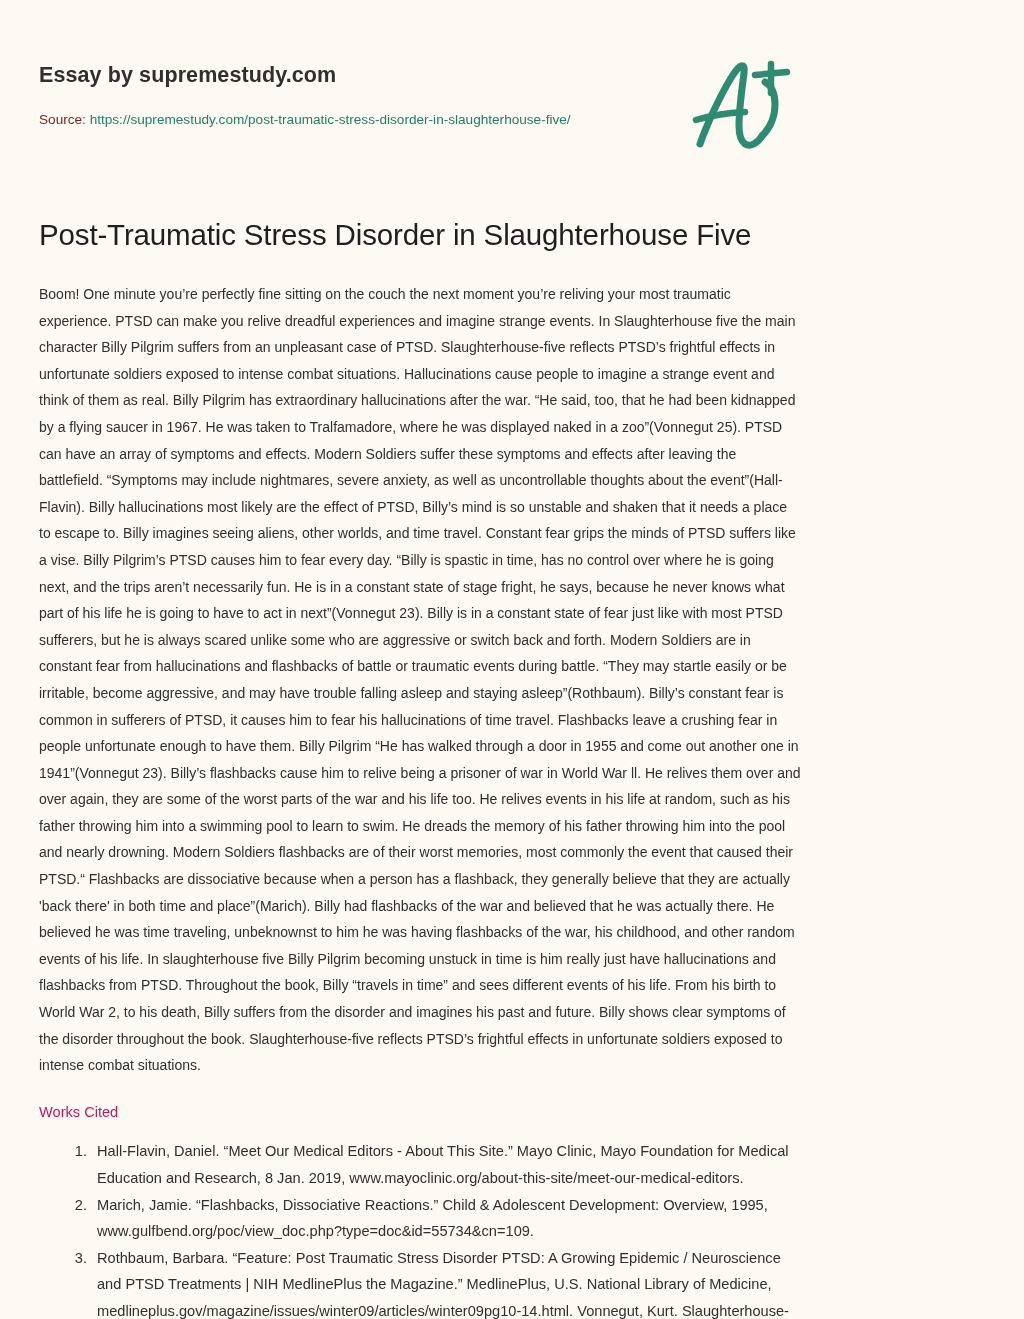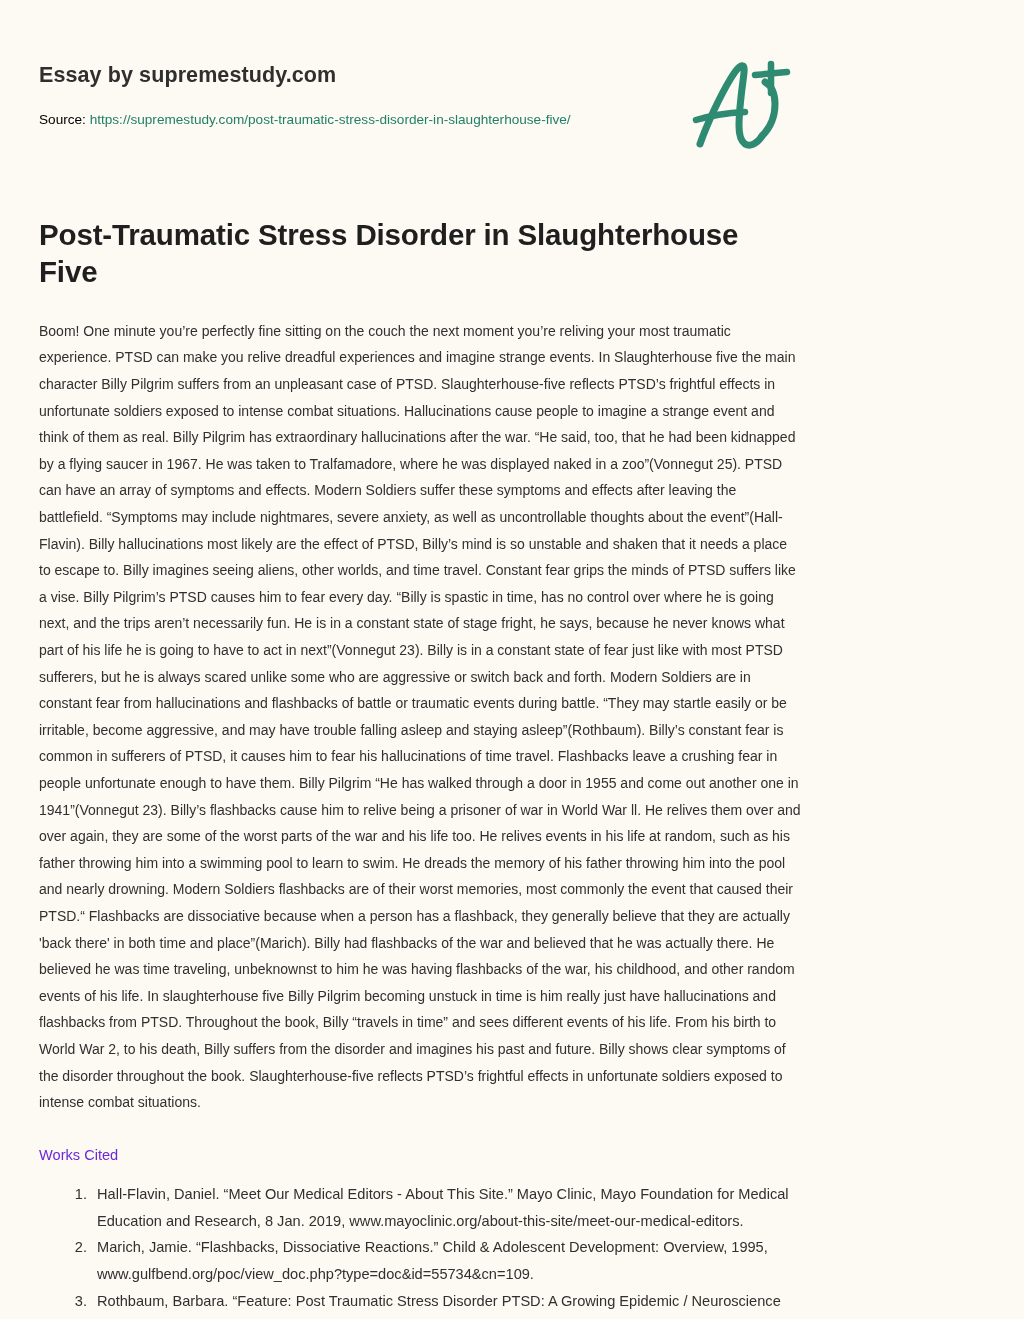--- a/index.html
+++ b/index.html
@@ -37,21 +37,21 @@
     line-height: 1.2;
   }
   .source-line {
     margin-top: 22px;
     font-size: 13.6px;
     color: #777170;
     line-height: 1.35;
     white-space: nowrap;
   }
   .source-label {
-    color: #000000;
+    color: #7f1d1d;
   }
   .source-url {
     color: #21806a;
     text-decoration: none;
     text-align: right;
   }
 
   .logo {
     position: absolute;
     top: 52px;
@@ -59,41 +59,41 @@
     width: 122px;
     height: 104px;
   }
   .logo svg { display: block; width: 100%; height: 100%; }
 
   
   .doc-title {
     margin: 0;
     padding-top: 88px;
     font-size: 29.5px;
-    font-weight: bold;
+    font-weight: normal;
     letter-spacing: -0.15px;
     color: #1f1f1f;
     line-height: 1.25;
   }
 
   
   .essay-body {
     margin-top: 27px;
     font-size: 14px;
     line-height: 26.6px;
     color: #303030;
     text-align: left;
     max-width: 840px;
   }
 
   .works-cited-heading {
-    margin-top: 26px;
+    margin-top: 20px;
     font-size: 14.6px;
     line-height: 26.6px;
-    color: #6d28d9;
+    color: #be185d;
   }
 
   ol.citations {
     margin: 13px 0 0 0;
     padding-left: 52px;
     font-size: 14.6px;
     line-height: 26.6px;
     color: #303030;
   }
   ol.citations li {

